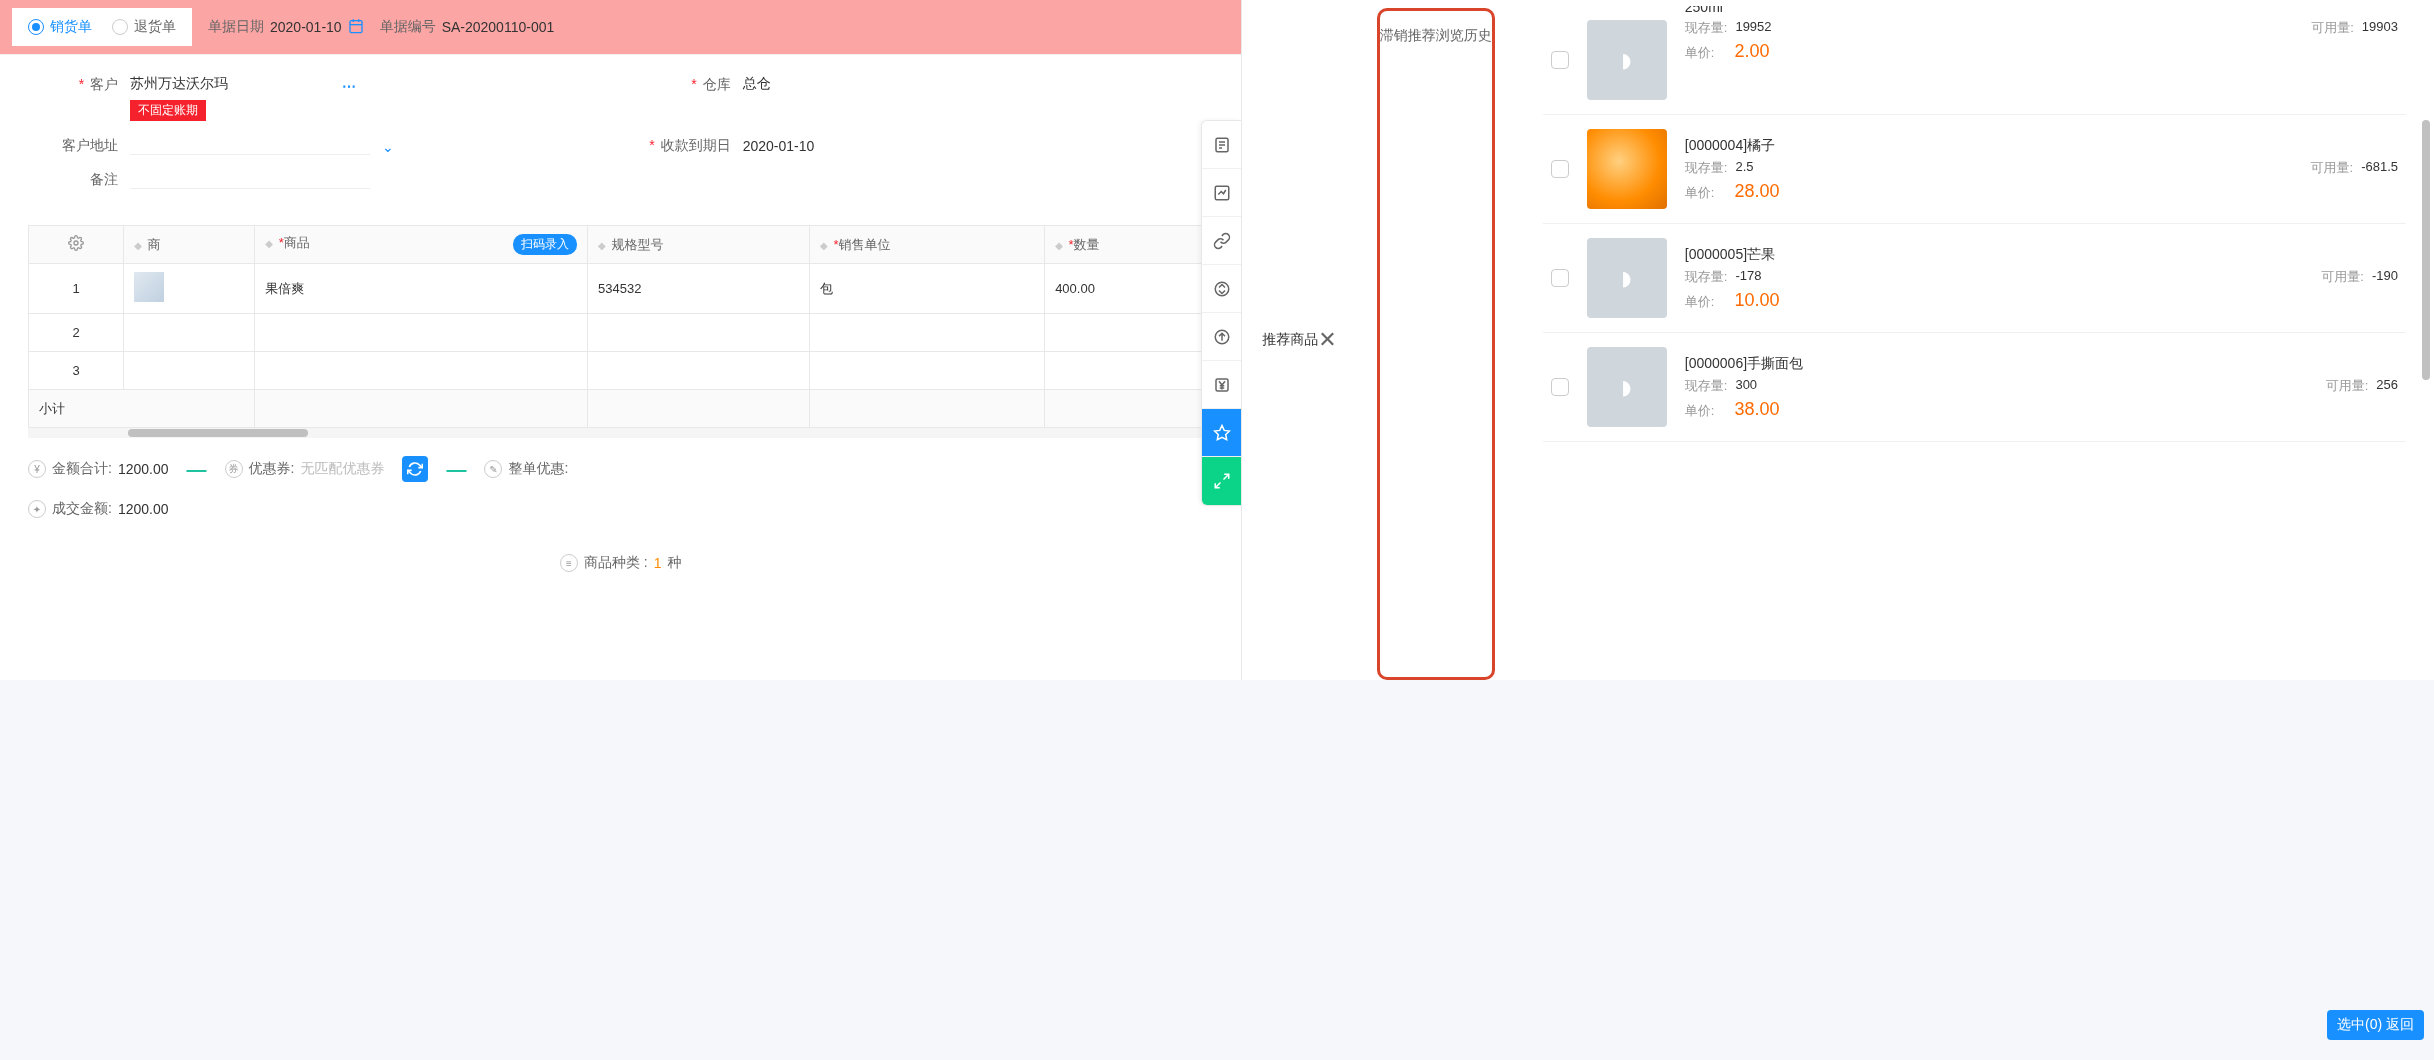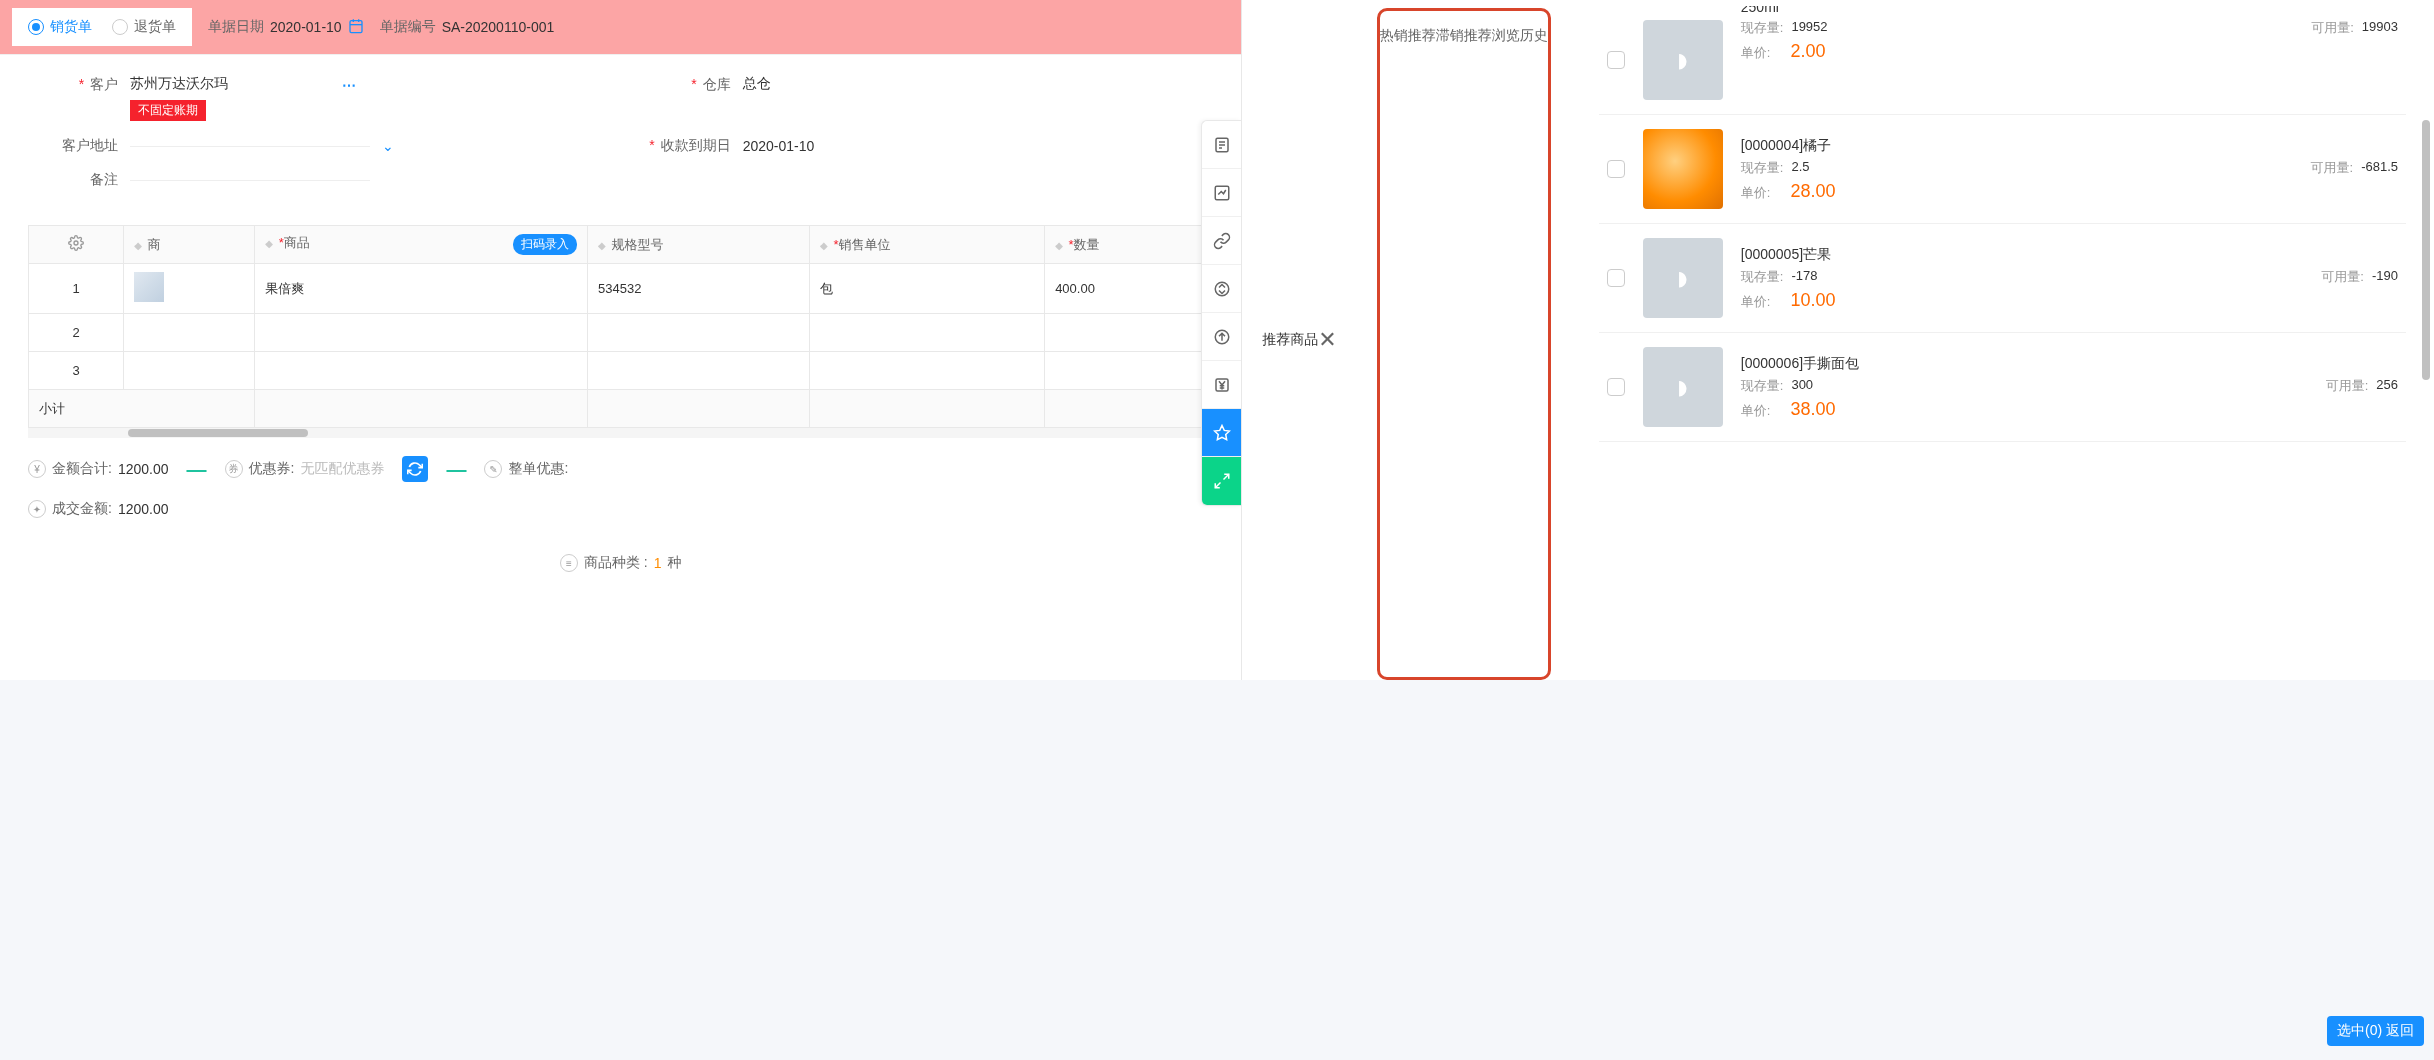--- a/index.html
+++ b/index.html
@@ -20,21 +20,21 @@
     .radio-label.active { color: #1890ff; }
     
     .doc-meta { display: flex; align-items: center; gap: 6px; font-size: 14px; }
     .doc-meta .label { color: #666; }
     .doc-meta .value { color: #333; font-weight: 400; }
     .date-icon { color: #1890ff; }
     
     
     .form-section { padding: 20px 28px 10px; }
     .form-row { display: flex; align-items: flex-start; gap: 40px; margin-bottom: 16px; }
-    .form-field { display: flex; align-items: center; gap: 12px; }
+    .form-field { display: flex; align-items: flex-end; gap: 12px; }
     .form-field .label { min-width: 90px; text-align: right; color: #666; }
     .form-field .req { color: #f5222d; margin-right: 2px; }
     .form-field .value { color: #333; min-width: 200px; border-bottom: 1px solid transparent; }
     .form-field .actions { color: #1890ff; cursor: pointer; font-weight: bold; }
     .dropdown-arrow { color: #1890ff; }
     .badge-red { display: inline-block; background: #f5222d; color: #fff; font-size: 12px; padding: 2px 8px; margin-top: 6px; margin-left: 102px; }
     
     
     .table-wrap { padding: 0 28px; margin-top: 10px; }
     table { border-collapse: collapse; width: 100%; }
@@ -90,21 +90,21 @@
     .product-stats { display: flex; gap: 40px; }
     .stat { display: flex; gap: 8px; font-size: 13px; }
     .stat .lbl { color: #999; text-align: right; }
     .stat .v { color: #333; }
     .product-price { display: flex; gap: 20px; align-items: baseline; }
     .product-price .lbl { color: #999; font-size: 13px; }
     .product-price .v { color: #ff6a00; font-size: 18px; font-weight: 500; }
     
     .right-scroll { position: absolute; right: 4px; top: 120px; width: 8px; height: 260px; background: #c0c0c0; border-radius: 4px; }
     
-    .action-btn { position: fixed; right: 10px; bottom: 14px; background: #1890ff; color: #fff; padding: 6px 10px; border-radius: 4px; font-size: 14px; cursor: pointer; }
+    .action-btn { position: fixed; right: 10px; bottom: 20px; background: #1890ff; color: #fff; padding: 6px 10px; border-radius: 4px; font-size: 14px; cursor: pointer; }
   </style>
 </head>
 <body>
 
 <div class="container">
 
   <div class="left-panel">
 
     <div class="tab-header">
       <div class="radio-group">
@@ -317,21 +317,20 @@
         </div>
     </div>
   </div>
 
   <div class="right-panel">
     <div class="right-header">
       <span>推荐商品</span>
       <span class="close-x">✕</span>
     </div>
     <div class="tab-box">
-      <div class="tab-item">热销推荐</div>
       <div class="tab-item">滞销推荐</div>
       <div class="tab-item">浏览历史</div>
     </div>
     <div class="product-list" id="product-list">
         <div class="product-card">
     <span class="cb"></span>
     <div class="product-img">◗</div>
     <div class="product-info" style="margin-top:-60px">
       <div class="product-name">250ml</div>
       <div class="product-stats">

